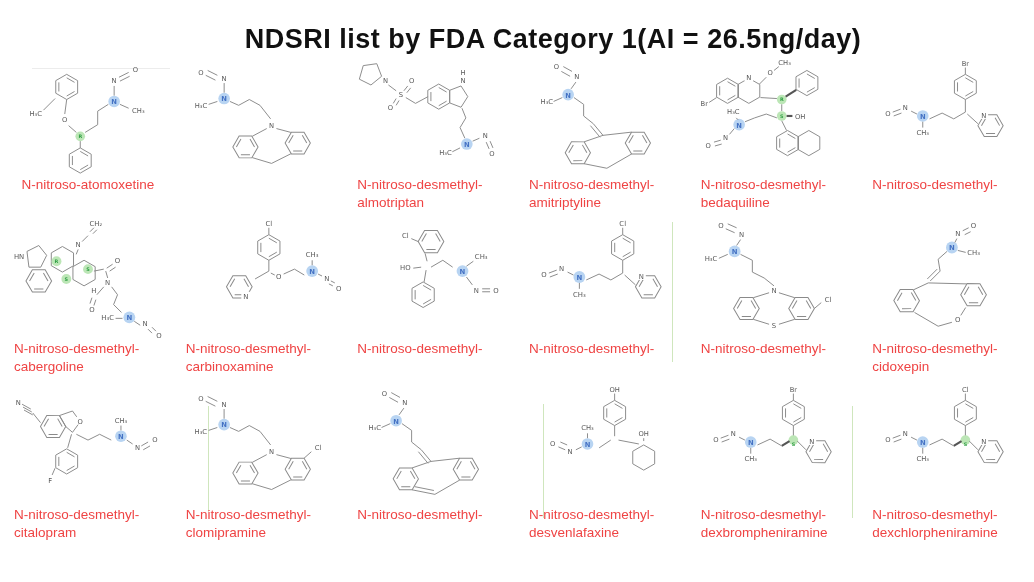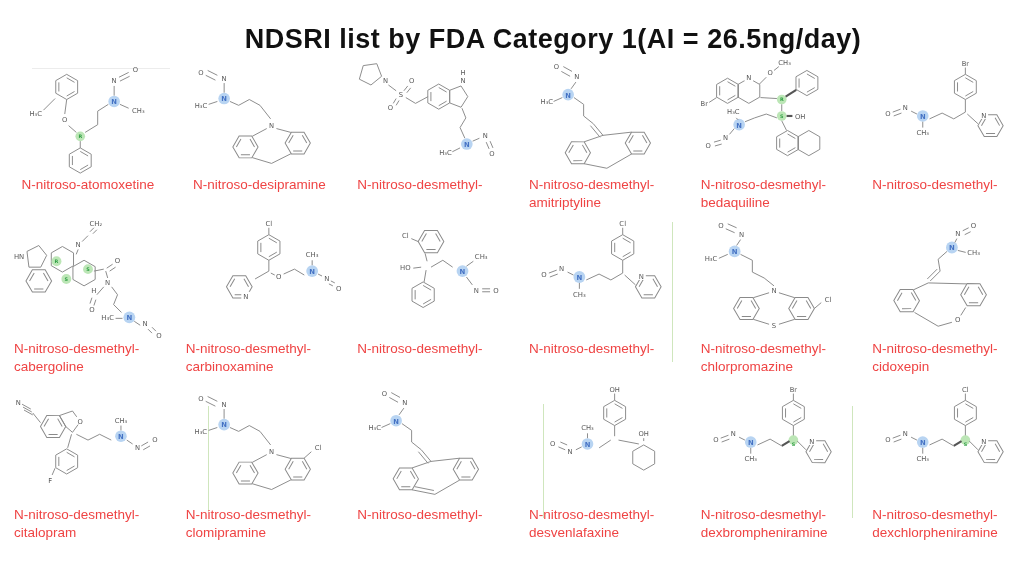--- a/index.html
+++ b/index.html
@@ -101,24 +101,20 @@
           <line x1="74" y1="47" x2="85" y2="53"></line>
           <line x1="85" y1="53" x2="96" y2="67"></line>
         <text x="97" y="76">N</text>
         <use href="#bz" transform="translate(70,96) rotate(30)"></use>
           <use href="#bz" transform="translate(124,92) rotate(30)"></use>
         <line x1="92" y1="77" x2="77" y2="85"></line>
           <line x1="102" y1="77" x2="117" y2="81"></line>
         <line x1="77" y1="107" x2="97" y2="113"></line>
           <line x1="97" y1="113" x2="117" y2="103"></line>
       </svg>
-      <div class="lbl">
-          <div>N-nitroso-desipramine</div>
-          <div></div>
-        </div>
     </div>
 
     <div class="cell">
       <svg class="mol" width="168" height="122" viewBox="0 0 168 126">
         <polygon points="14,12 28,10 33,23 22,32 10,26"></polygon>
         <text x="37" y="30">N</text>
         <line x1="40" y1="32" x2="48" y2="38"></line>
         <text x="53" y="44">S</text>
         <text x="64" y="30">O</text>
         <line x1="56" y1="38" x2="60" y2="33"></line>
@@ -140,20 +136,21 @@
         <text x="99" y="104">H₃C</text>
           <line x1="106" y1="101" x2="114" y2="97"></line>
         <line x1="127" y1="90" x2="134" y2="87"></line>
           <text x="140" y="87">N</text>
         <line x1="141" y1="91" x2="144" y2="98"></line>
           <line x1="145" y1="90" x2="148" y2="97"></line>
         <text x="147" y="105">O</text>
       </svg>
       <div class="lbl">
           <div>N-nitroso-desmethyl-</div>
+          <div>almotriptan</div>
         </div>
     </div>
 
     <div class="cell">
       <svg class="mol" width="168" height="122" viewBox="0 0 168 126">
         <text x="36" y="16">O</text>
         <line x1="41" y1="18" x2="50" y2="23"></line>
           <line x1="43" y1="13" x2="52" y2="18"></line>
         <text x="57" y="26">N</text>
         <line x1="56" y1="29" x2="51" y2="36"></line>
@@ -406,21 +403,20 @@
           <use href="#bz" transform="translate(112,96) rotate(30)"></use>
         <line x1="79" y1="80" x2="63" y2="85"></line>
           <line x1="89" y1="80" x2="105" y2="85"></line>
         <line x1="79" y1="112" x2="63" y2="107"></line>
           <line x1="89" y1="112" x2="105" y2="107"></line>
         <line x1="125" y1="96" x2="132" y2="90"></line>
         <text x="139" y="89">Cl</text>
       </svg>
       <div class="lbl">
           <div>N-nitroso-desmethyl-</div>
-          <div>chlorpromazine</div>
         </div>
     </div>
 
     <div class="cell">
       <svg class="mol" width="168" height="126" viewBox="0 0 168 128">
         <text x="96" y="22">N</text>
         <text x="112" y="14">O</text>
         <line x1="101" y1="17" x2="107" y2="14"></line>
           <line x1="103" y1="21" x2="109" y2="18"></line>
         <circle class="hn" cx="90" cy="34" r="6"></circle>

